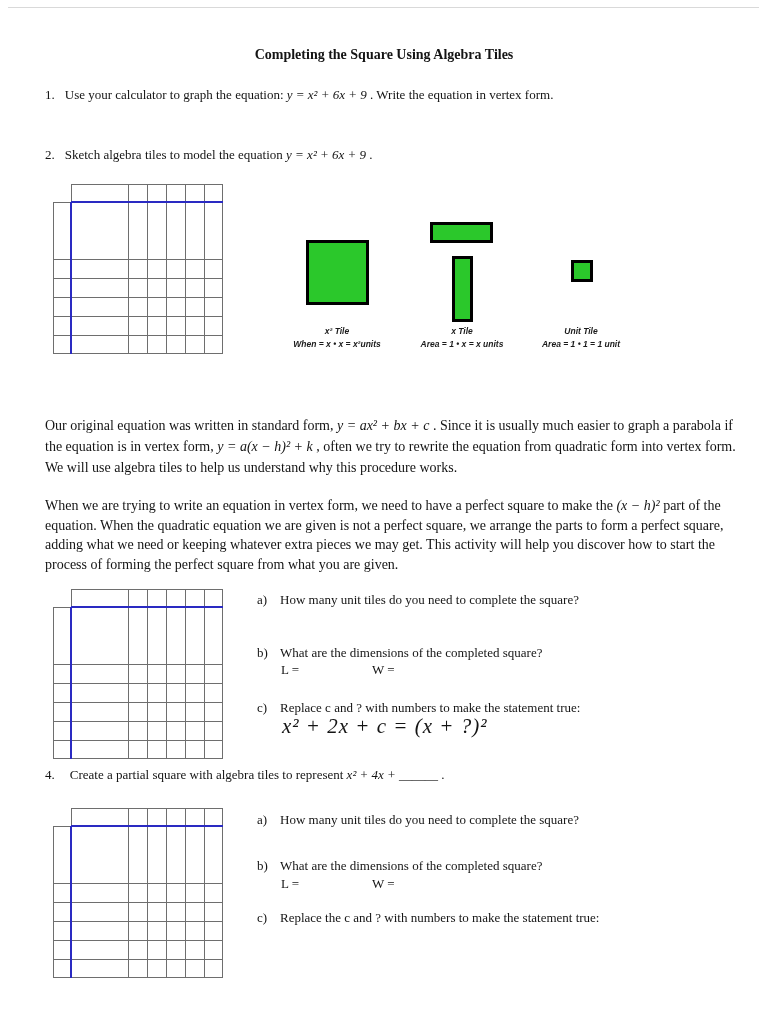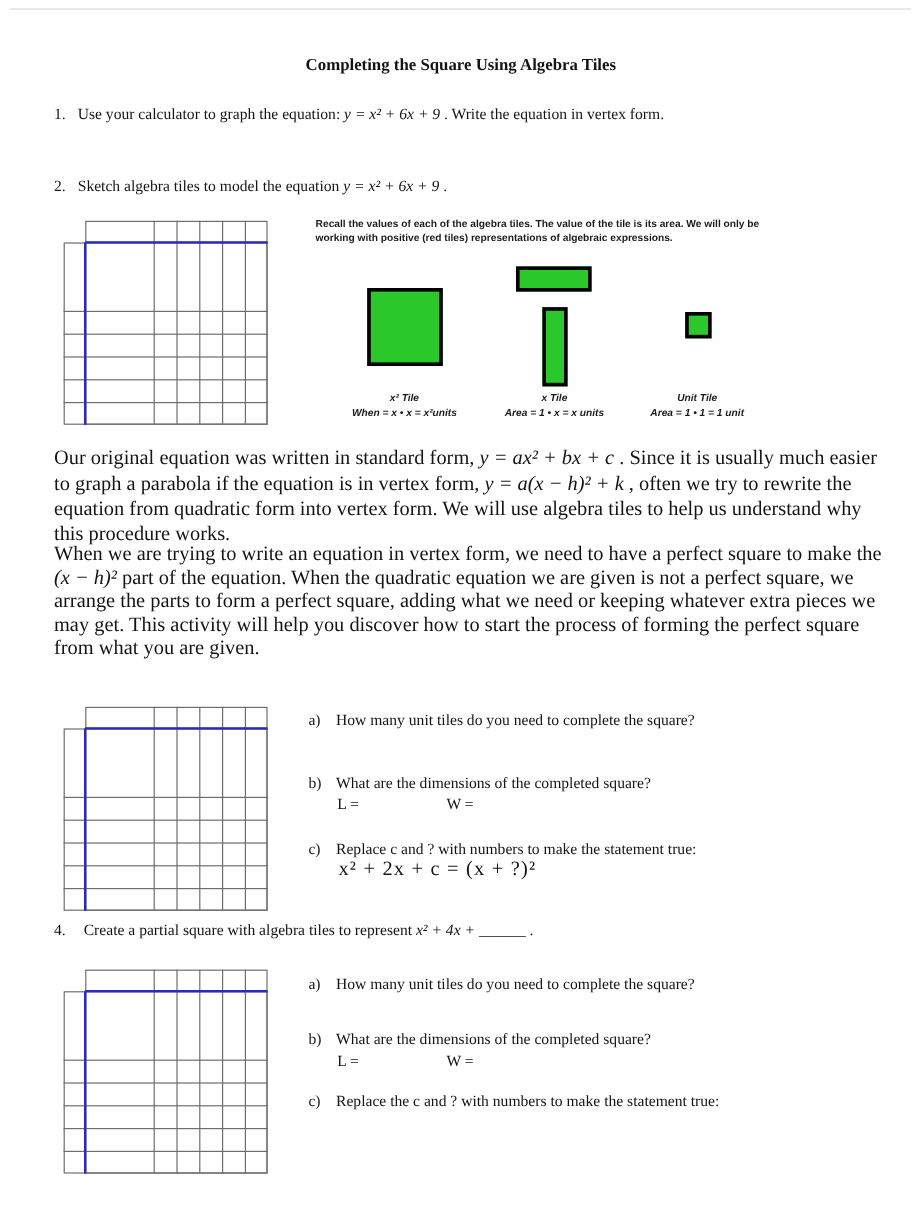--- a/index.html
+++ b/index.html
@@ -7,35 +7,35 @@
         font-family:"Liberation Serif",serif;color:#141414;}
   .page-edge{position:absolute;left:8px;top:7px;width:751px;height:1px;background:#d9d9d9;}
   .title{position:absolute;left:0;right:0;top:47px;text-align:center;
          font-size:14px;font-weight:bold;}
   .item{position:absolute;font-size:13px;white-space:nowrap;}
   .num{display:inline-block;margin-right:10px;}
   .num-q3{margin-right:6px;}
   .num-q4{margin-right:15px;}
   .math{font-style:italic;}
   .blank{font-style:normal;letter-spacing:0;}
-  .para{position:absolute;left:45px;width:696px;font-size:17px;}
+  .para{position:absolute;left:45px;width:696px;font-size:14px;margin-top:44px;}
   .para1{line-height:21px;}
   .para2{line-height:19.5px;}
   .algebra-grid{position:absolute;width:170px;height:170px;}
   .recall{position:absolute;left:263px;top:181px;width:404px;
           font-family:"Liberation Sans",sans-serif;font-size:8.5px;font-weight:bold;
           line-height:11.5px;color:#1b1b1b;}
   .tile{position:absolute;border:3px solid #000;box-sizing:border-box;}
   .tile-label{position:absolute;width:140px;text-align:center;
               font-family:"Liberation Sans",sans-serif;font-size:8.5px;font-weight:bold;
               line-height:12.5px;color:#1b1b1b;font-style:italic;}
   .q{position:absolute;font-size:13px;display:flex;width:430px;}
   .q .marker{flex:none;width:23px;}
   .lw{position:absolute;font-size:13px;}
-  .eq{position:absolute;font-size:17px;letter-spacing:1px;}
+  .eq{position:absolute;font-size:21px;font-style:italic;letter-spacing:1px;}
 </style>
 </head>
 <body>
 
 <div class="page">
   <div class="page-edge"></div>
 
   <div class="title">Completing the Square Using Algebra Tiles</div>
 
   <div class="item" style="left:45px;top:87px;">
@@ -56,21 +56,20 @@
       <div style="position: absolute; box-sizing: border-box; left: 151px; top: 0px; width: 1px; height: 170px; background: rgb(110, 110, 110);"></div>
       <div style="position: absolute; box-sizing: border-box; left: 0px; top: 75px; width: 170px; height: 1px; background: rgb(110, 110, 110);"></div>
       <div style="position: absolute; box-sizing: border-box; left: 0px; top: 94px; width: 170px; height: 1px; background: rgb(110, 110, 110);"></div>
       <div style="position: absolute; box-sizing: border-box; left: 0px; top: 113px; width: 170px; height: 1px; background: rgb(110, 110, 110);"></div>
       <div style="position: absolute; box-sizing: border-box; left: 0px; top: 132px; width: 170px; height: 1px; background: rgb(110, 110, 110);"></div>
       <div style="position: absolute; box-sizing: border-box; left: 0px; top: 151px; width: 170px; height: 1px; background: rgb(110, 110, 110);"></div>
       <div style="position: absolute; box-sizing: border-box; left: 18px; top: 17px; width: 152px; height: 2px; background: rgb(42, 42, 194);"></div>
       <div style="position: absolute; box-sizing: border-box; left: 17px; top: 18px; width: 2px; height: 152px; background: rgb(42, 42, 194);"></div>
     </div>
 
-  <div class="recall">Recall the values of each of the algebra tiles.   The value of the tile is its area.  We will only be working with positive (red tiles) representations of algebraic expressions.</div>
 
   <div class="tile" style="left: 306px; top: 240px; width: 63px; height: 65px; background: rgb(43, 200, 43); border-color: rgb(0, 0, 0);"></div>
   <div class="tile" style="left: 430px; top: 222px; width: 63px; height: 21px; background: rgb(43, 200, 43); border-color: rgb(0, 0, 0);"></div>
   <div class="tile" style="left: 452px; top: 256px; width: 21px; height: 66px; background: rgb(43, 200, 43); border-color: rgb(0, 0, 0);"></div>
   <div class="tile" style="left: 571px; top: 260px; width: 22px; height: 22px; background: rgb(43, 200, 43); border-color: rgb(0, 0, 0);"></div>
 
   <div class="tile-label" style="left:267px;top:325px;">
     <div>x² Tile</div>
     <div>When = x • x = x²units</div>
   </div>

